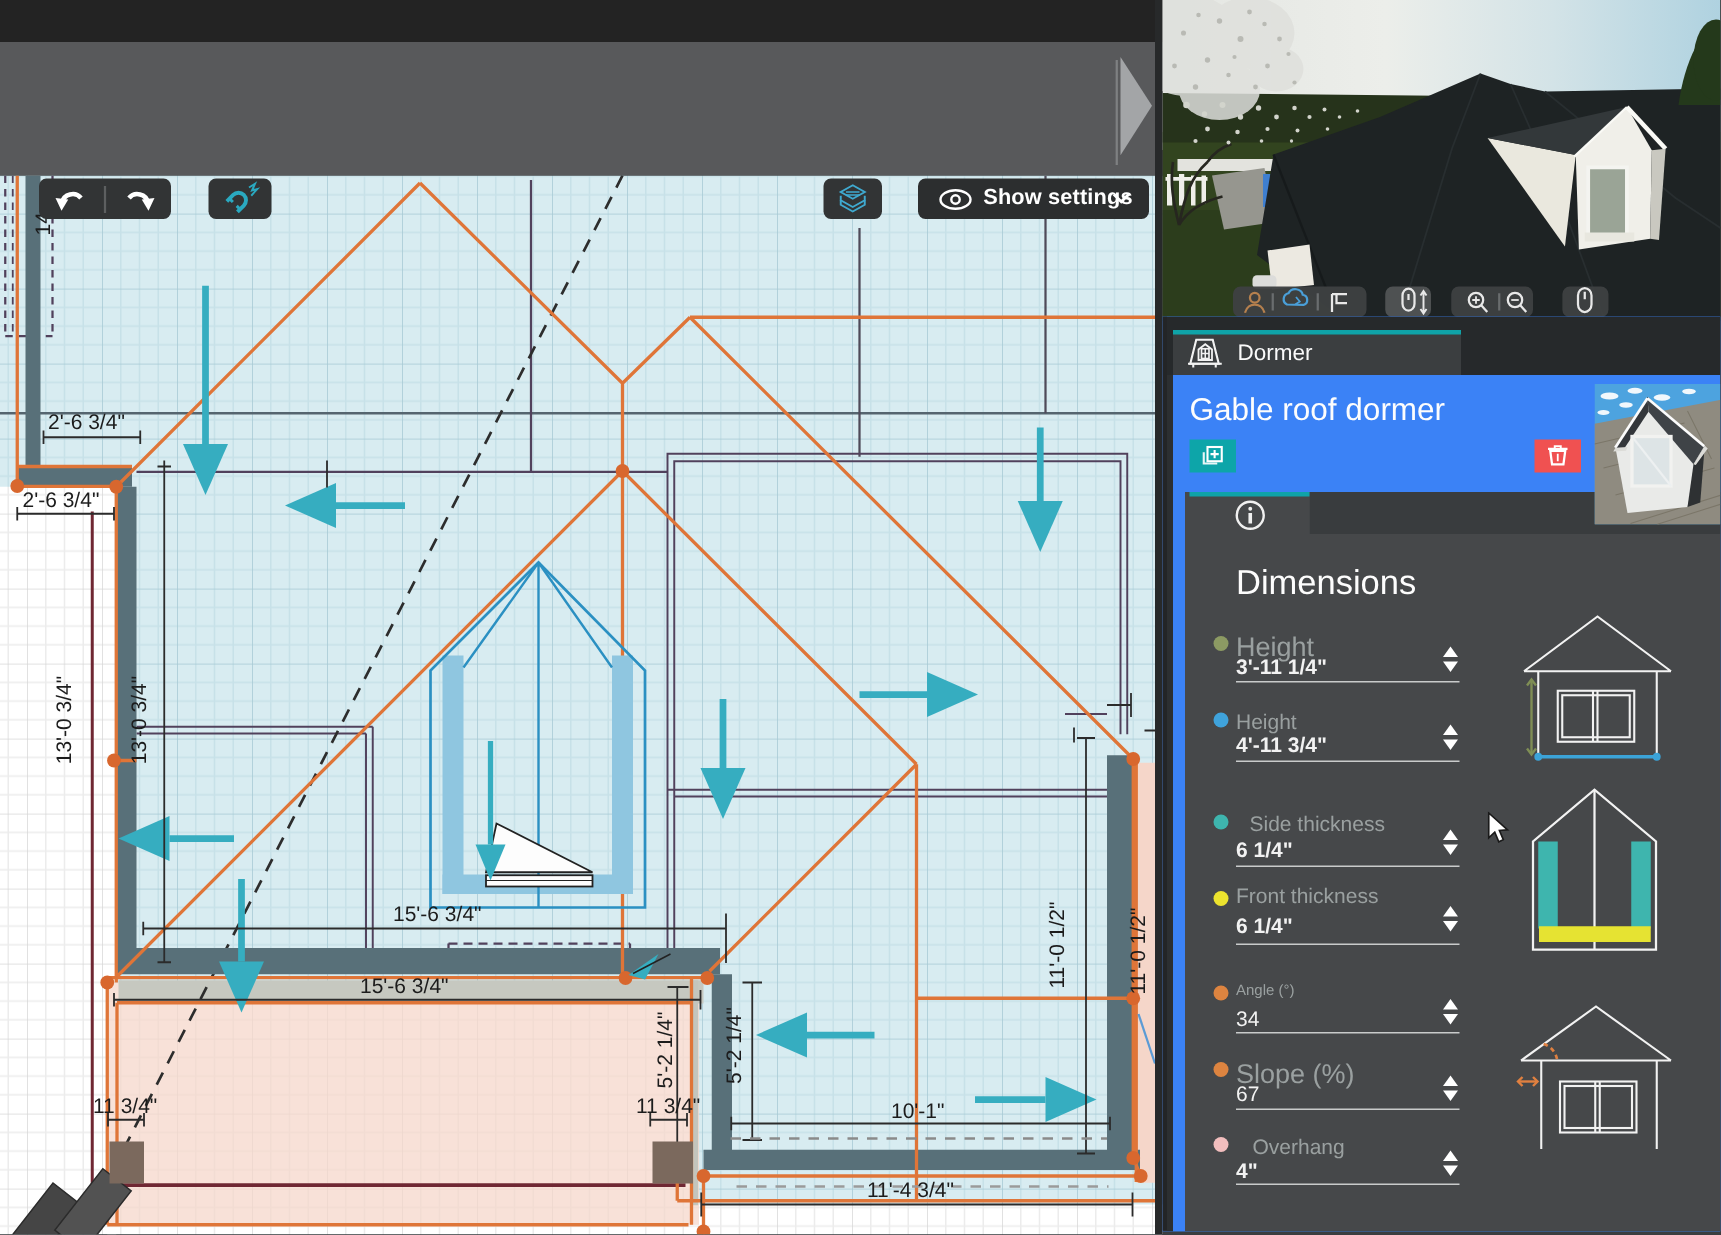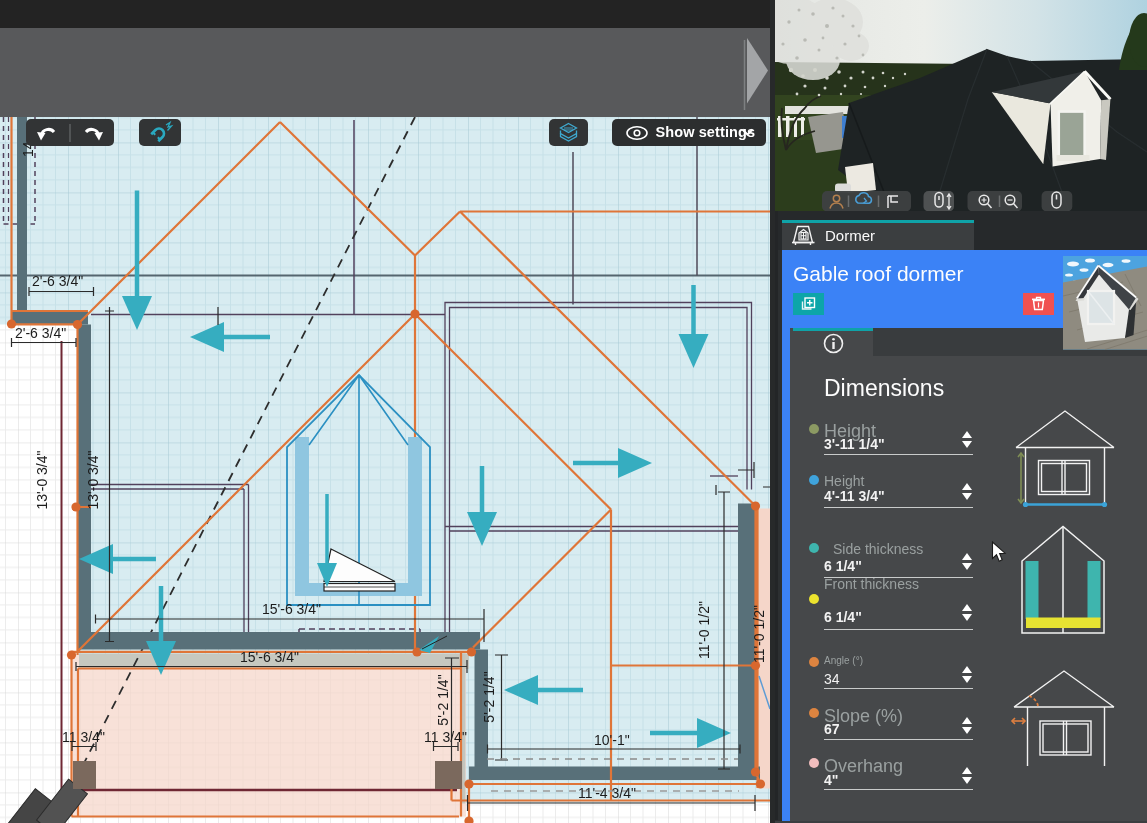--- a/index.html
+++ b/index.html
@@ -364,39 +364,39 @@
 <div class="abs" style="left:49px;top:293px;width:149px;height:1px;background:#c9cbcb"></div>
 <div class="abs" style="left:187px;top:269px;width:0;height:0;border-left:5.5px solid transparent;border-right:5.5px solid transparent;border-bottom:7.5px solid #fff"></div>
 <div class="abs" style="left:187px;top:279.5px;width:0;height:0;border-left:5.5px solid transparent;border-right:5.5px solid transparent;border-top:7.5px solid #fff"></div>
 <div class="abs" style="left:34px;top:329.5px;width:10px;height:10px;border-radius:50%;background:#3eb5ae"></div>
 <span class="abs" style="left:58px;top:327.5px;font-size:14px;color:#9aa0a0">Side thickness</span>
 <span class="abs" style="left:49px;top:344px;font-size:14px;font-weight:bold;color:#f2f2f2">6 1/4"</span>
 <div class="abs" style="left:49px;top:363px;width:149px;height:1px;background:#c9cbcb"></div>
 <div class="abs" style="left:187px;top:339px;width:0;height:0;border-left:5.5px solid transparent;border-right:5.5px solid transparent;border-bottom:7.5px solid #fff"></div>
 <div class="abs" style="left:187px;top:349.5px;width:0;height:0;border-left:5.5px solid transparent;border-right:5.5px solid transparent;border-top:7.5px solid #fff"></div>
 <div class="abs" style="left:34px;top:380.5px;width:10px;height:10px;border-radius:50%;background:#ece32e"></div>
-<span class="abs" style="left:49px;top:362px;font-size:14px;color:#9aa0a0">Front thickness</span>
+<span class="abs" style="left:49px;top:375px;font-size:14px;color:#9aa0a0">Front thickness</span>
 <span class="abs" style="left:49px;top:395px;font-size:14px;font-weight:bold;color:#f2f2f2">6 1/4"</span>
 <div class="abs" style="left:49px;top:415px;width:149px;height:1px;background:#c9cbcb"></div>
 <div class="abs" style="left:187px;top:390px;width:0;height:0;border-left:5.5px solid transparent;border-right:5.5px solid transparent;border-bottom:7.5px solid #fff"></div>
 <div class="abs" style="left:187px;top:400.5px;width:0;height:0;border-left:5.5px solid transparent;border-right:5.5px solid transparent;border-top:7.5px solid #fff"></div>
 <div class="abs" style="left:34px;top:443.5px;width:10px;height:10px;border-radius:50%;background:#dd8440"></div>
 <span class="abs" style="left:49px;top:441.5px;font-size:10px;color:#9aa0a0">Angle (°)</span>
 <span class="abs" style="left:49px;top:457px;font-size:14px;font-weight:normal;color:#f2f2f2">34</span>
 <div class="abs" style="left:49px;top:474.5px;width:149px;height:1px;background:#c9cbcb"></div>
 <div class="abs" style="left:187px;top:452px;width:0;height:0;border-left:5.5px solid transparent;border-right:5.5px solid transparent;border-bottom:7.5px solid #fff"></div>
 <div class="abs" style="left:187px;top:462.5px;width:0;height:0;border-left:5.5px solid transparent;border-right:5.5px solid transparent;border-top:7.5px solid #fff"></div>
 <div class="abs" style="left:34px;top:494.0px;width:10px;height:10px;border-radius:50%;background:#dd8440"></div>
 <span class="abs" style="left:49px;top:492px;font-size:18px;color:#9aa0a0">Slope (%)</span>
-<span class="abs" style="left:49px;top:507.5px;font-size:14px;font-weight:bold;color:#f2f2f2">67</span>
+<span class="abs" style="left:49px;top:507.5px;font-size:14px;font-weight:normal;color:#f2f2f2">67</span>
 <div class="abs" style="left:49px;top:525px;width:149px;height:1px;background:#c9cbcb"></div>
 <div class="abs" style="left:187px;top:503px;width:0;height:0;border-left:5.5px solid transparent;border-right:5.5px solid transparent;border-bottom:7.5px solid #fff"></div>
 <div class="abs" style="left:187px;top:513.5px;width:0;height:0;border-left:5.5px solid transparent;border-right:5.5px solid transparent;border-top:7.5px solid #fff"></div>
 <div class="abs" style="left:34px;top:544.5px;width:10px;height:10px;border-radius:50%;background:#f2bebe"></div>
-<span class="abs" style="left:49px;top:542.5px;font-size:18px;color:#9aa0a0">Overhang</span>
+<span class="abs" style="left:60px;top:542.5px;font-size:14px;color:#9aa0a0">Overhang</span>
 <span class="abs" style="left:49px;top:558px;font-size:14px;font-weight:bold;color:#f2f2f2">4"</span>
 <div class="abs" style="left:49px;top:575.5px;width:149px;height:1px;background:#c9cbcb"></div>
 <div class="abs" style="left:187px;top:553px;width:0;height:0;border-left:5.5px solid transparent;border-right:5.5px solid transparent;border-bottom:7.5px solid #fff"></div>
 <div class="abs" style="left:187px;top:563.5px;width:0;height:0;border-left:5.5px solid transparent;border-right:5.5px solid transparent;border-top:7.5px solid #fff"></div>
 <svg class="abs" style="left:235px;top:196px" width="110" height="106" viewBox="0 0 110 106">
 <g stroke="#f2f2f2" stroke-width="1.4" fill="none">
 <path d="M6,37.5L55,1L104,37.5M6,37.5H104"></path>
 <path d="M15.5,37.5V96M94.5,37.5V96"></path>
 <rect x="28.5" y="50.5" width="51" height="34"></rect>
 <rect x="31.5" y="53.5" width="45" height="28"></rect>

